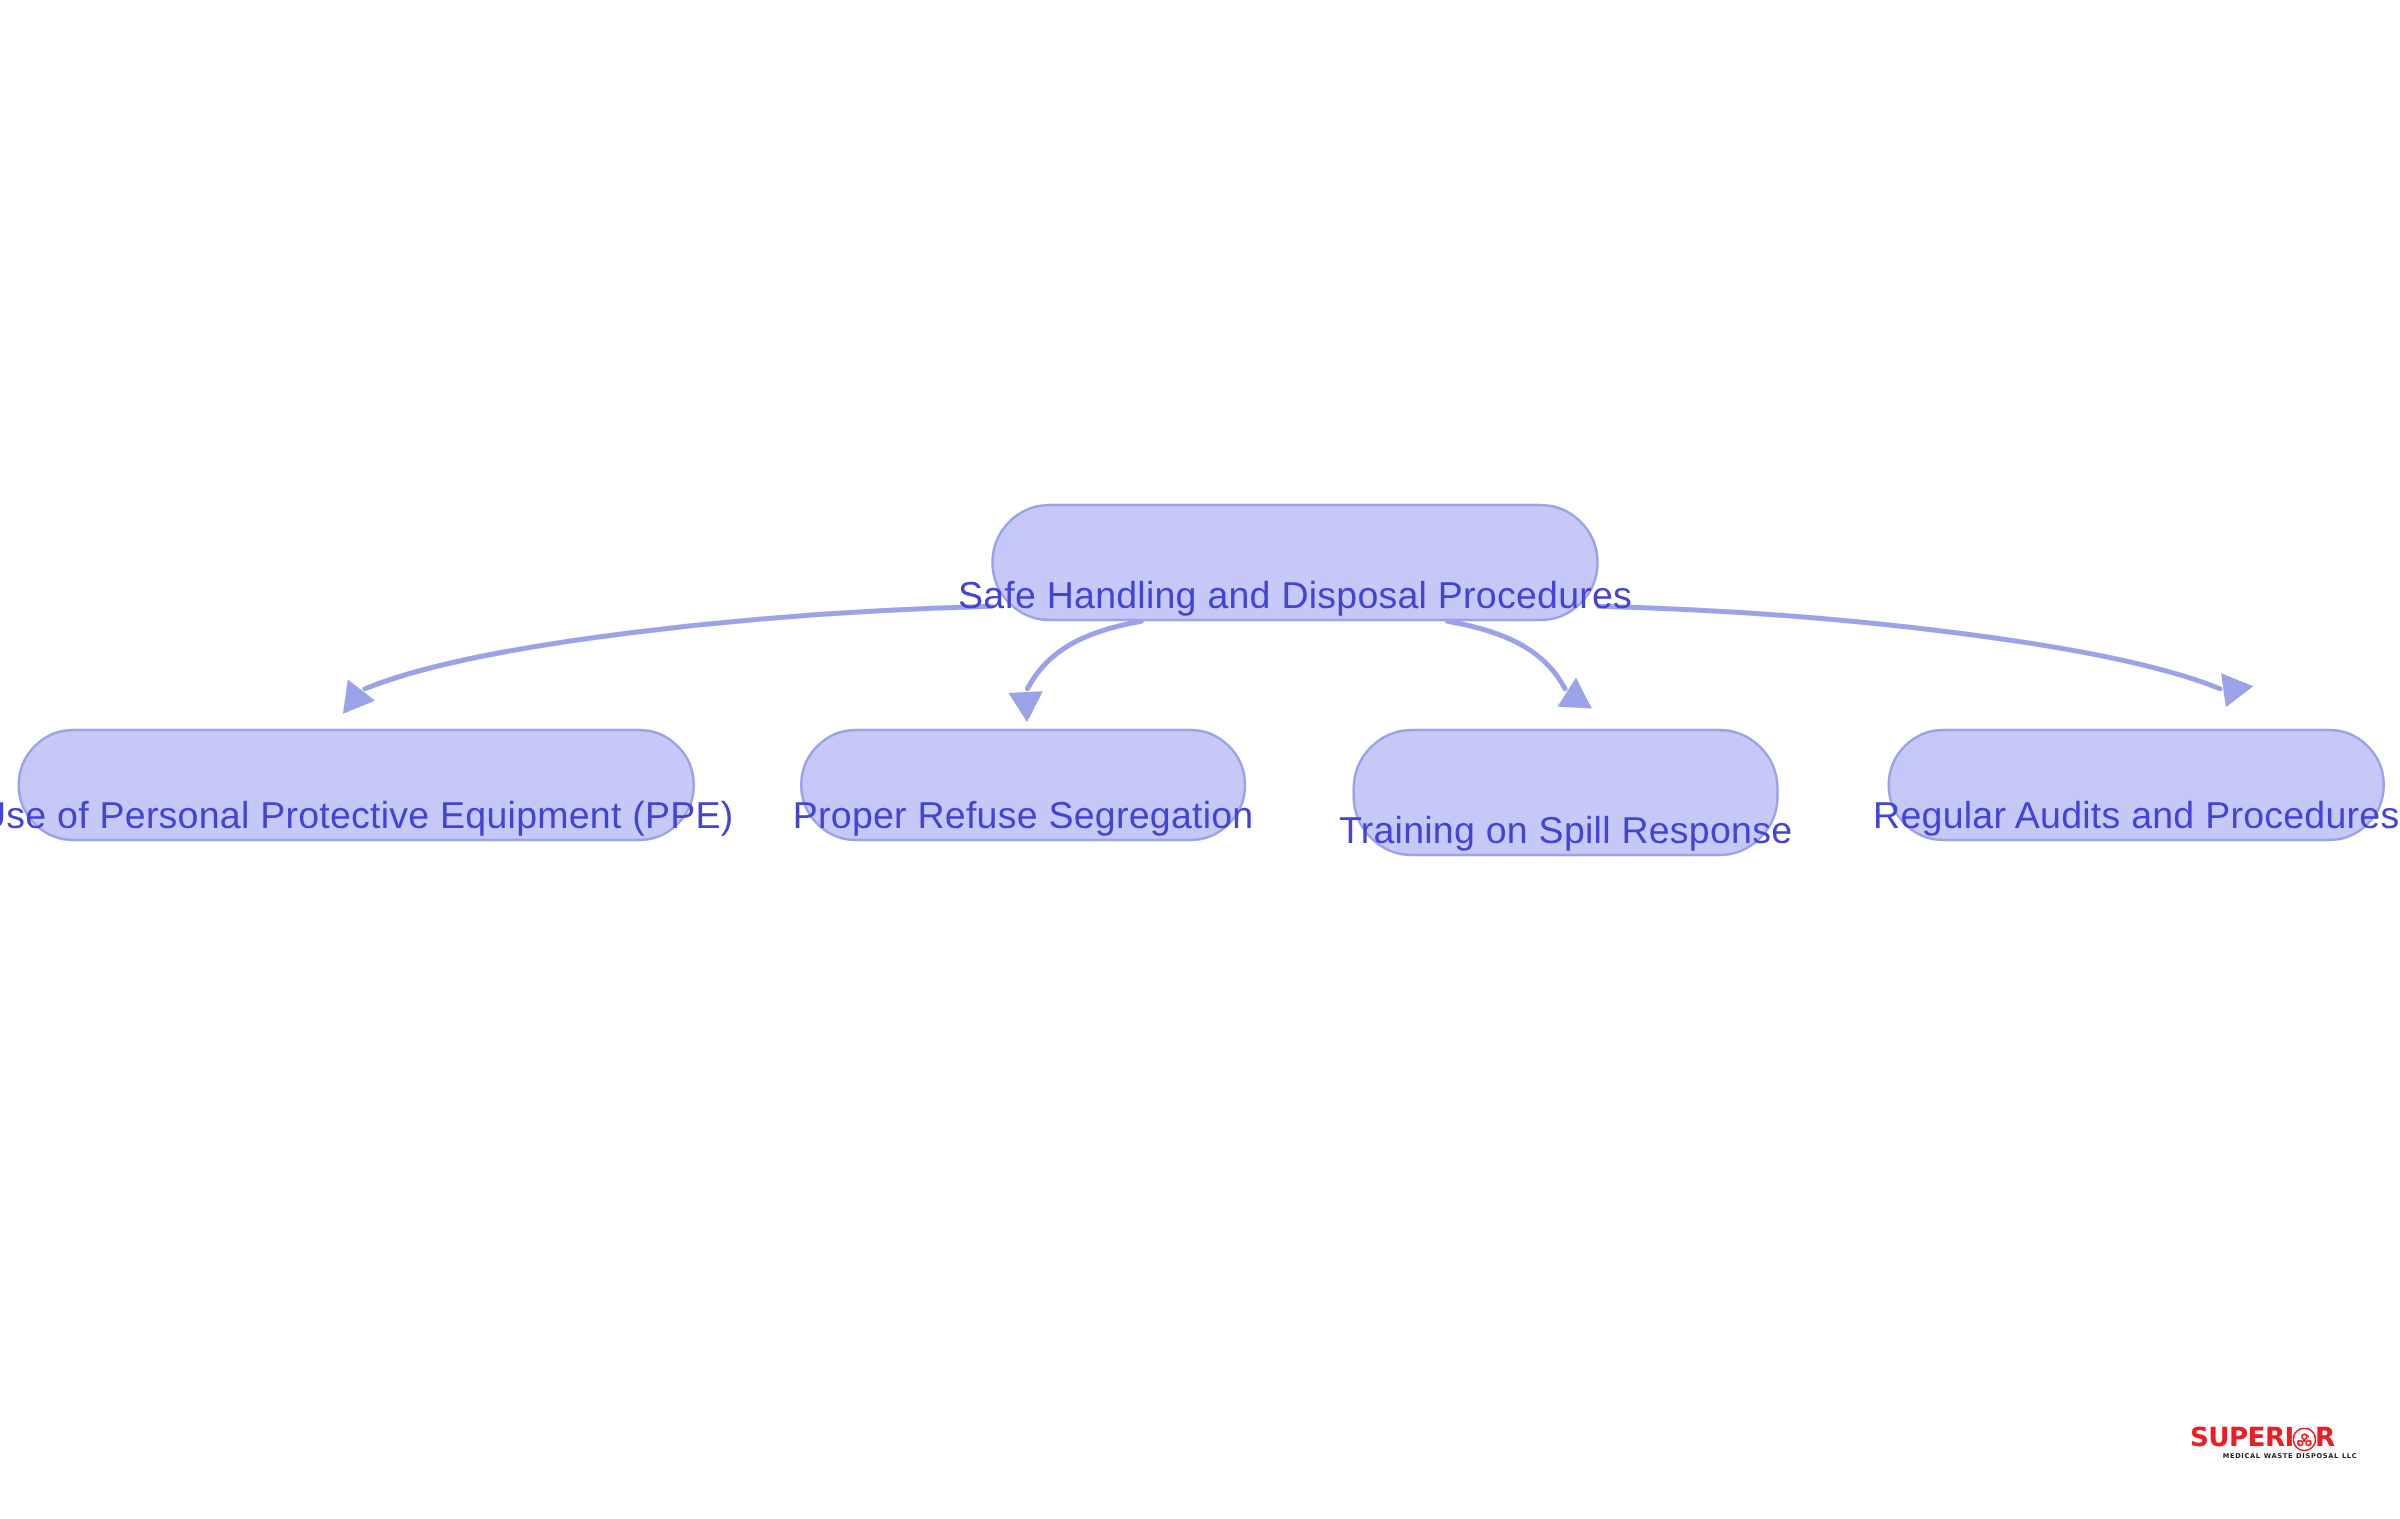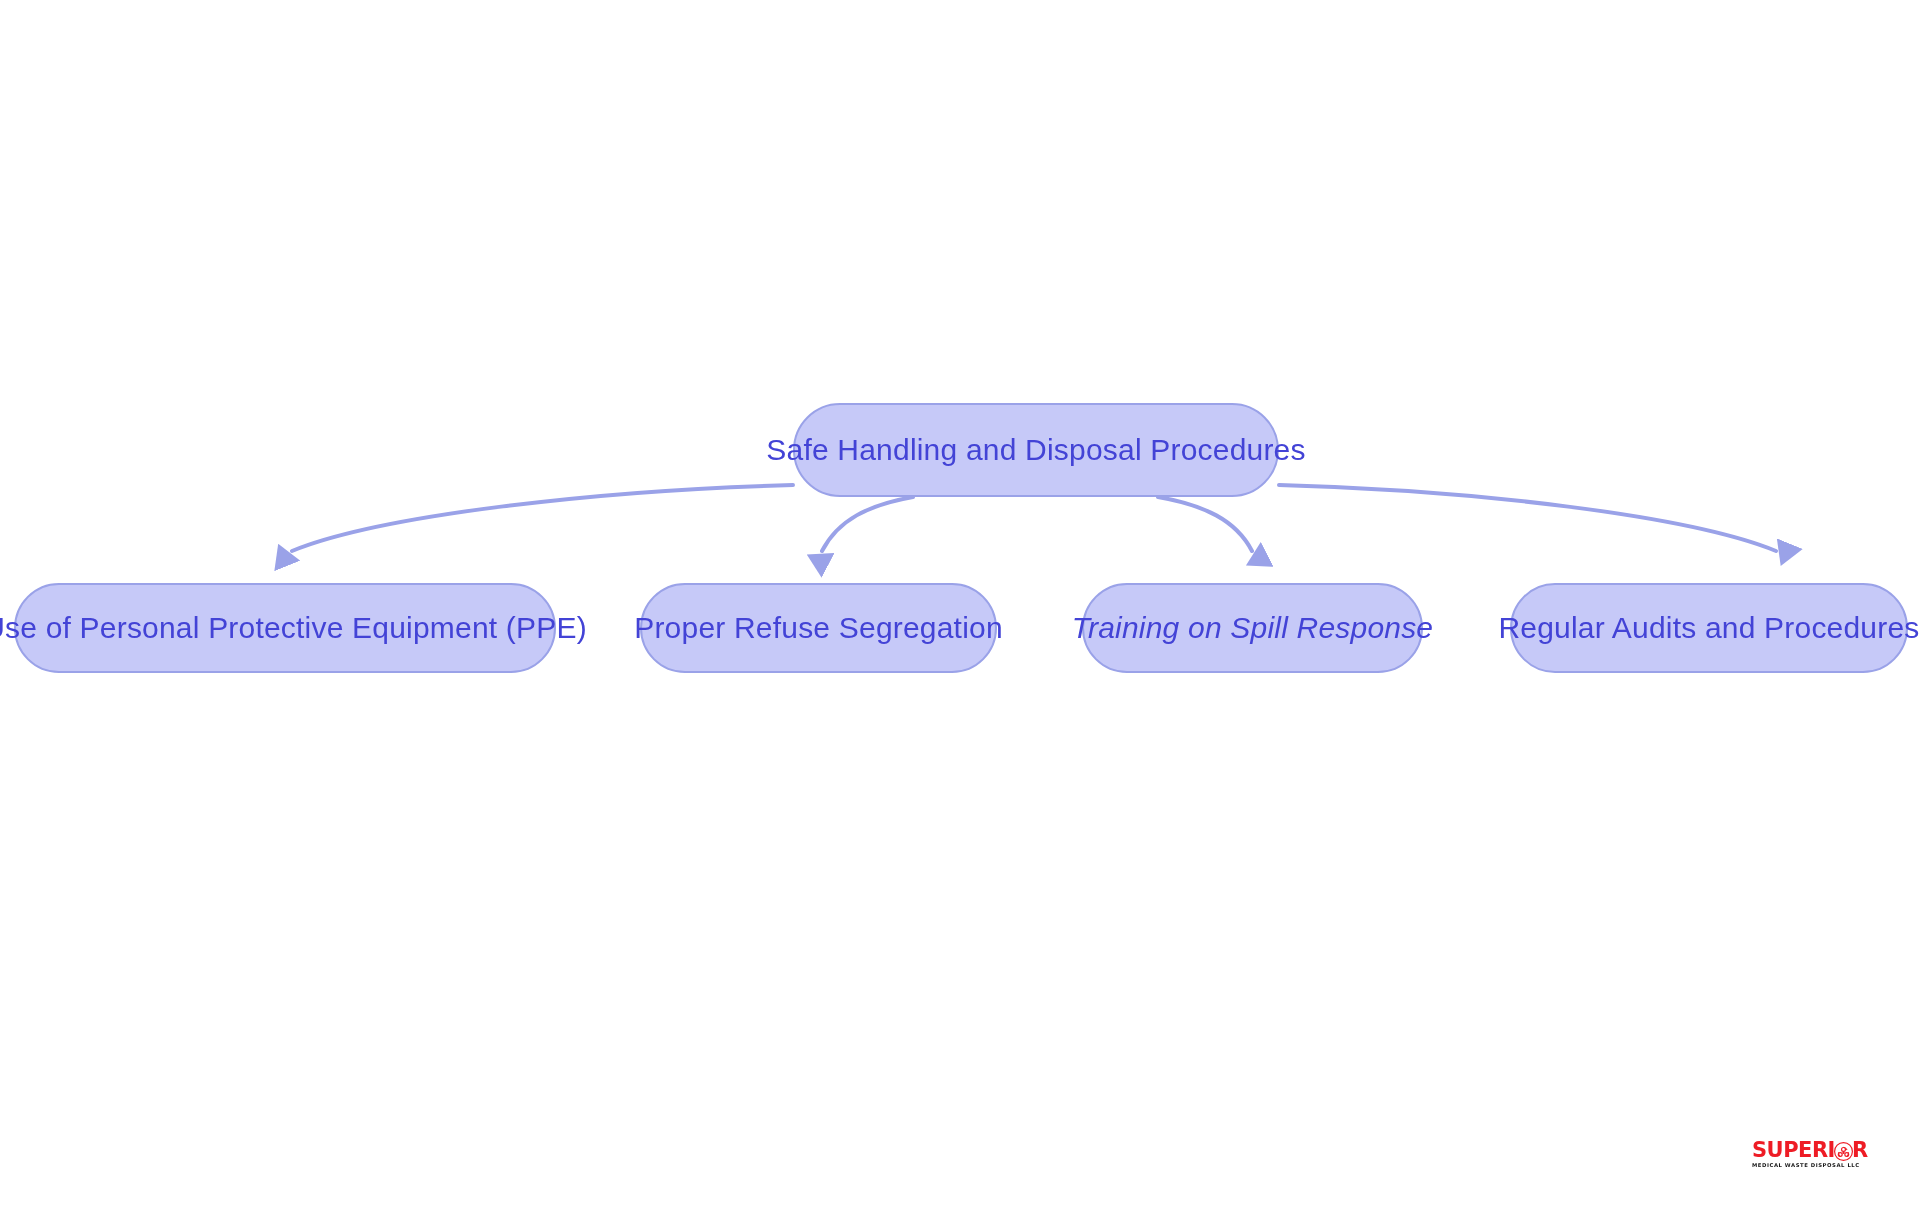--- a/index.html
+++ b/index.html
@@ -23,21 +23,21 @@
     left: 0;
     top: 0;
     width: 1920px;
     height: 1215px;
     pointer-events: none;
   }
   .node {
     position: absolute;
     box-sizing: border-box;
     display: flex;
-    align-items: center;
+    align-items: flex-end;
     justify-content: center;
     background: #c6c9f8;
     border: 2px solid #9aa2e8;
     border-radius: 48px;
     text-align: center;
     padding: 0 26px;
   }
   .node-label {
     color: #4343d6;
     font-size: 30px;
@@ -61,38 +61,38 @@
   #node-child-1 {
     left: 640px;
     top: 583px;
     width: 357px;
     height: 90px;
   }
   #node-child-2 {
     left: 1082px;
     top: 583px;
     width: 341px;
-    height: 90px;
-    font-style: italic;
+    height: 102px;
   }
   #node-child-3 {
     left: 1510px;
     top: 583px;
     width: 398px;
     height: 90px;
   }
 
   
   #watermark {
     position: absolute;
     left: 1752px;
     top: 1140px;
     width: 160px;
     height: 40px;
     user-select: none;
+    text-align: center;
   }
   #watermark-wordmark {
     position: relative;
     display: flex;
     align-items: center;
     font-family: "DejaVu Sans", sans-serif;
     font-weight: bold;
     font-size: 21px;
     color: #ee1c25;
     letter-spacing: -0.5px;

